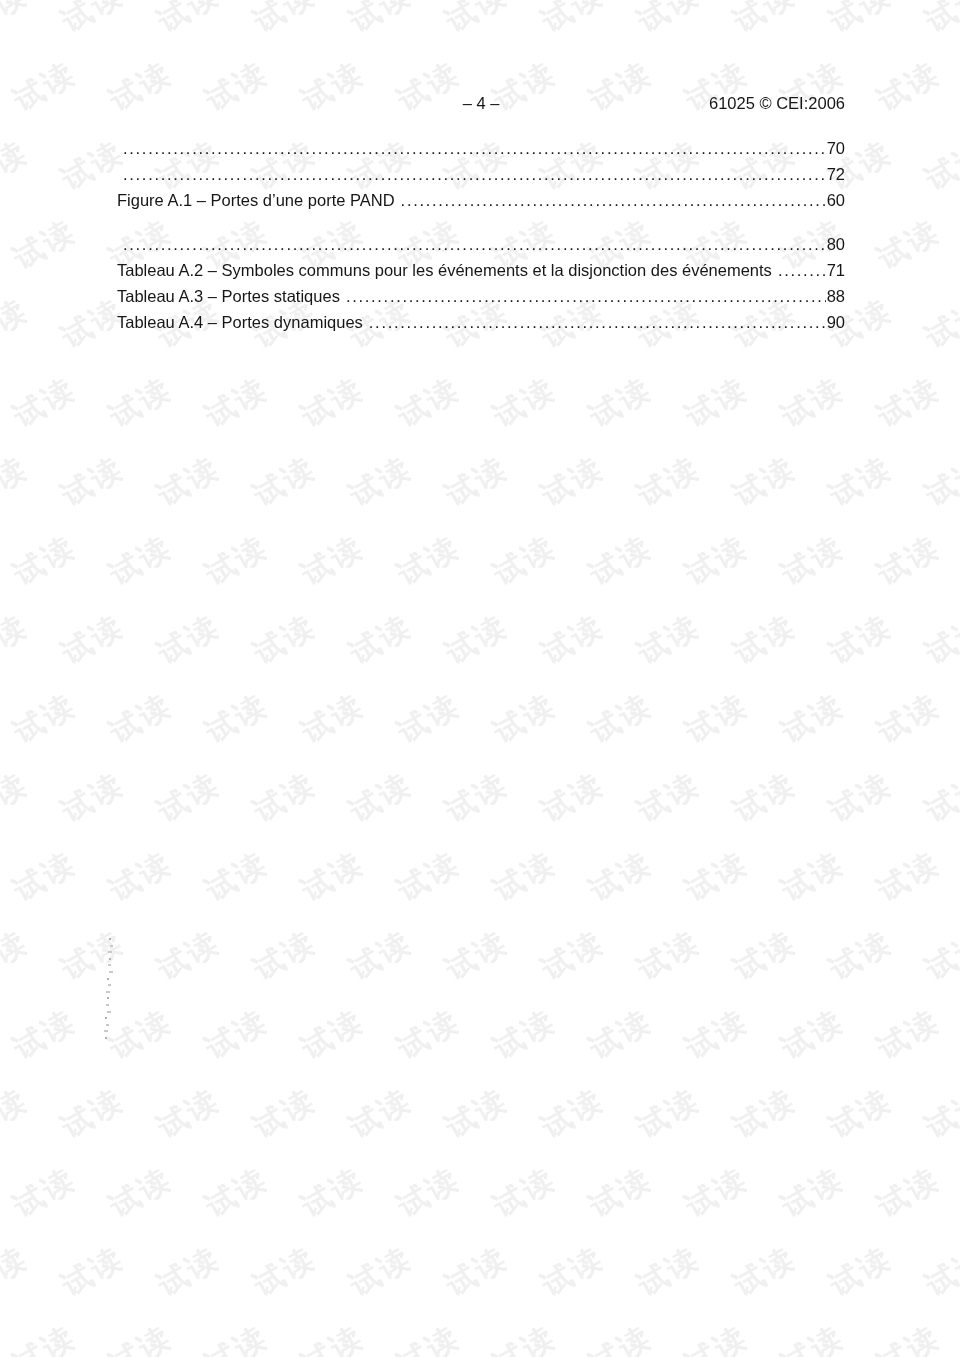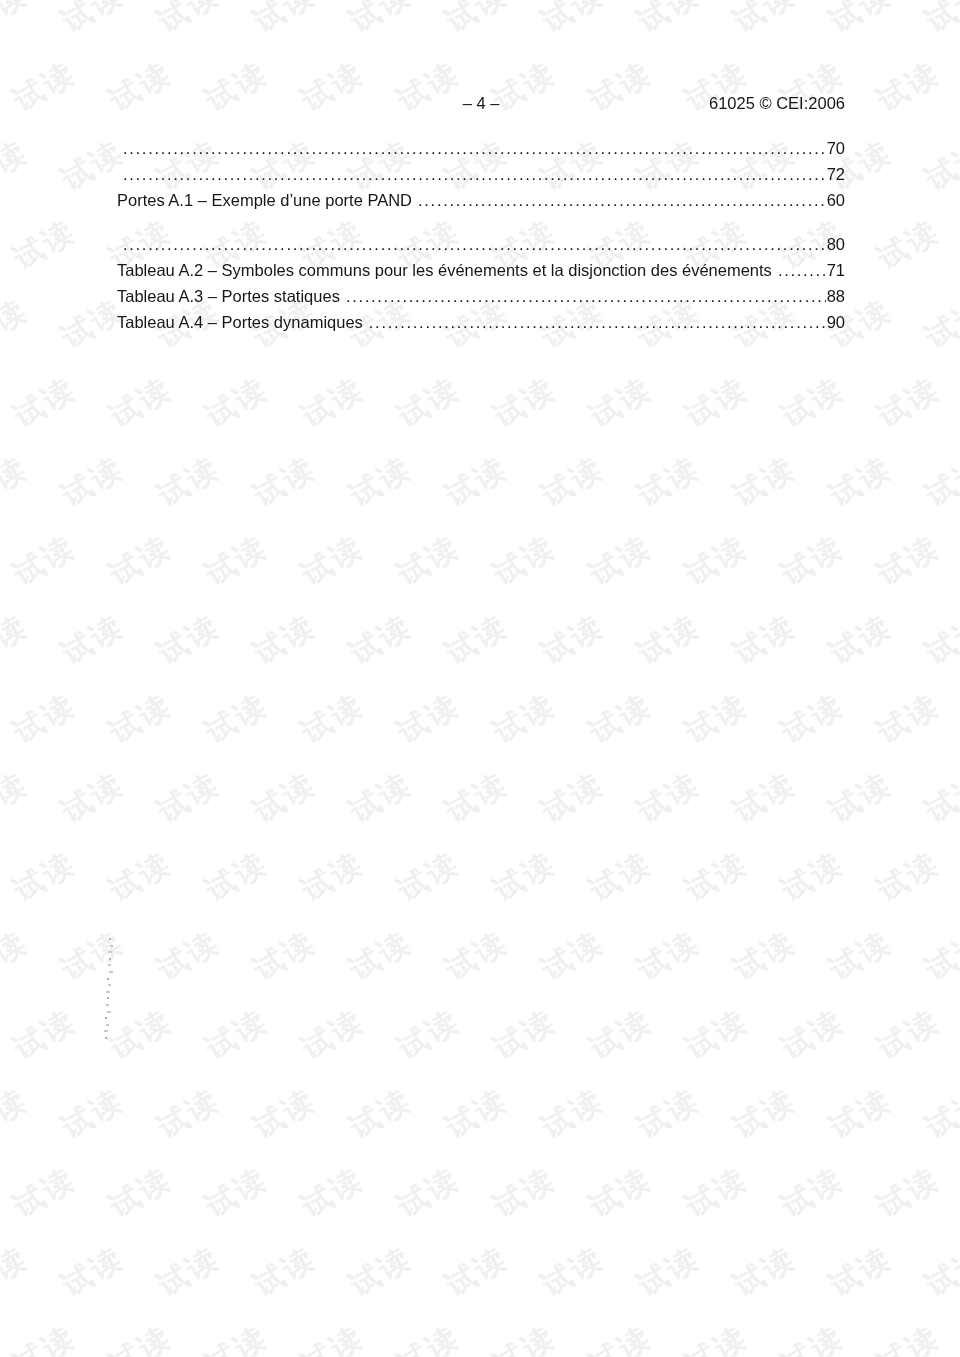--- a/index.html
+++ b/index.html
@@ -309,21 +309,21 @@
           </div>
         </div>
         <div class="toc-entry">
           <div class="toc-line toc-row">
             <span class="toc-dots">....................................................................................................................................................................................................................................................................</span>
             <span class="toc-page">72</span>
           </div>
         </div>
         <div class="toc-entry">
           <div class="toc-line toc-row">
-            <span class="toc-label">Portes A.1 – Exemple d’une porte PAND</span>
+            <span class="toc-label">Figure A.1 – Portes d’une porte PAND</span>
             <span class="toc-dots">....................................................................................................................................................................................................................................................................</span>
             <span class="toc-page">60</span>
           </div>
         </div>
       </div>
 
     <div class="toc-section toc-tables" id="toc-tables">
         <div class="toc-entry">
           <div class="toc-line toc-row">
             <span class="toc-dots">....................................................................................................................................................................................................................................................................</span>

